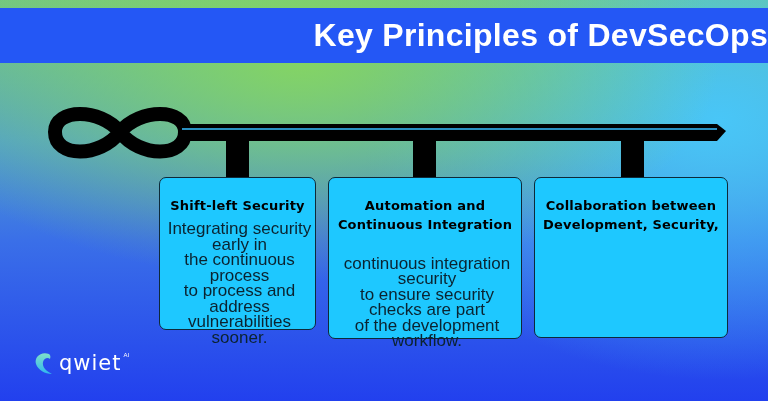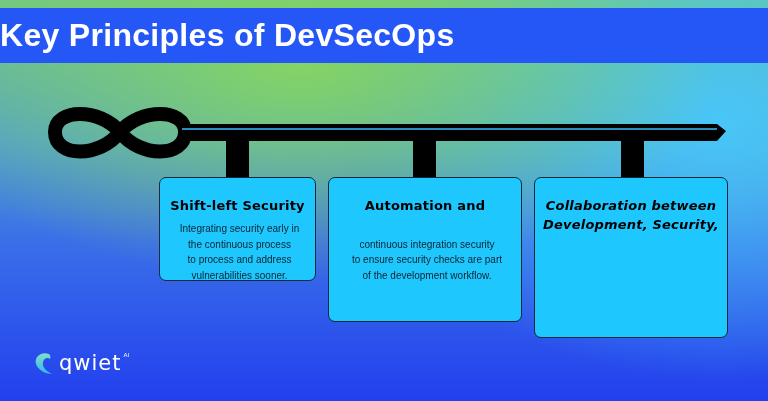--- a/index.html
+++ b/index.html
@@ -7,37 +7,37 @@
     width: 768px; height: 401px; overflow: hidden; position: relative;
     font-family: "Liberation Sans", sans-serif;
     background:
       radial-gradient(ellipse 420px 220px at 300px 60px, rgba(134,214,96,0.95) 0%, rgba(134,214,96,0) 100%),
       radial-gradient(ellipse 360px 260px at 720px 120px, rgba(72,200,250,0.95) 0%, rgba(72,200,250,0) 100%),
       linear-gradient(180deg, #6fc488 0%, #4f9fd0 35%, #3a6fe8 60%, #2240ee 100%);
   }
   .title-bar {
     position: absolute; left: 0; top: 8px; width: 768px; height: 55px;
     background: #2457f5;
-    display: flex; align-items: center; justify-content: flex-start;
+    display: flex; align-items: center; justify-content: flex-end;
   }
   .title-bar span {
     color: #fff; font-weight: bold; font-size: 32px; letter-spacing: 0.3px;
   }
   .key-svg { position: absolute; left: 0; top: 0; }
   .card {
     position: absolute; background: #1ec8ff;
     border: 1.5px solid #0d2a3a; border-radius: 7px;
     box-sizing: border-box; text-align: center; color: #0a1e2a;
   }
   .card h3 {
     margin: 0; font-family: "DejaVu Sans", sans-serif; font-weight: bold;
     font-size: 13px; line-height: 19px; color: #000; letter-spacing: 0.2px;
   }
   .card p {
-    margin: 6px 0 0 4px; font-size: 10px; line-height: 15.5px; color: #0b2330;
+    margin: 6px 0 0 4px; font-size: 17px; line-height: 15.5px; color: #0b2330;
   }
   .logo {
     position: absolute; left: 33px; top: 350px; display: flex; align-items: center;
   }
   .logo .word {
     color: #fff; font-size: 21px; font-family: "DejaVu Sans", sans-serif;
     letter-spacing: 1px; margin-left: 4px; line-height: 1; text-align: center;
   }
   .logo .ai {
     color: #fff; font-size: 6px; margin-left: 2px; align-self: flex-start; margin-top: 2px;
@@ -59,43 +59,44 @@
   <g>
     <path d="M 182 124 L 717 124 L 726 131 L 717 141 L 182 141 Z" fill="#000"></path>
     <rect x="182" y="128" width="535" height="2" fill="#2a8fc0"></rect>
 
     <rect x="226" y="141" width="23" height="36" fill="#000"></rect>
     <rect x="413" y="141" width="23" height="36" fill="#000"></rect>
     <rect x="621" y="141" width="23" height="36" fill="#000"></rect>
   </g>
 </svg>
 
-<div class="card" style="left:159px; top:177px; width:157px; height:104px; padding-top:18px;">
+<div class="card" style="left:159px; top:177px; width:157px; height:153px; padding-top:18px;">
   <h3>Shift-left Security</h3>
   <p>
     <span>Integrating security early in</span><br>
     <span>the continuous process</span><br>
     <span>to process and address</span><br>
     <span>vulnerabilities sooner.</span>
   </p>
 </div>
 
-<div class="card" style="left:328px; top:177px; width:194px; height:145px; padding-top:18px;">
+<div class="card" style="left:328px; top:177px; width:194px; height:162px; padding-top:18px;">
   <h3>
     <span>Automation and</span><br>
+    <span>Continuous Integration</span>
   </h3>
   <p>
     <br>
     <span>continuous integration security</span><br>
     <span>to ensure security checks are part</span><br>
     <span>of the development workflow.</span>
   </p>
 </div>
 
-<div class="card" style="left:534px; top:177px; width:194px; height:161px; padding-top:18px;font-style:italic;">
+<div class="card" style="left:534px; top:177px; width:194px; height:161px; padding-top:18px;">
   <h3>
     <span>Collaboration between</span><br>
     <span>Development, Security,</span><br>
   </h3>
 </div>
 
 <div class="logo">
   <svg width="22" height="26" viewBox="0 0 22 26">
     <defs>
       <linearGradient id="sw" x1="0" y1="0" x2="0" y2="1">

